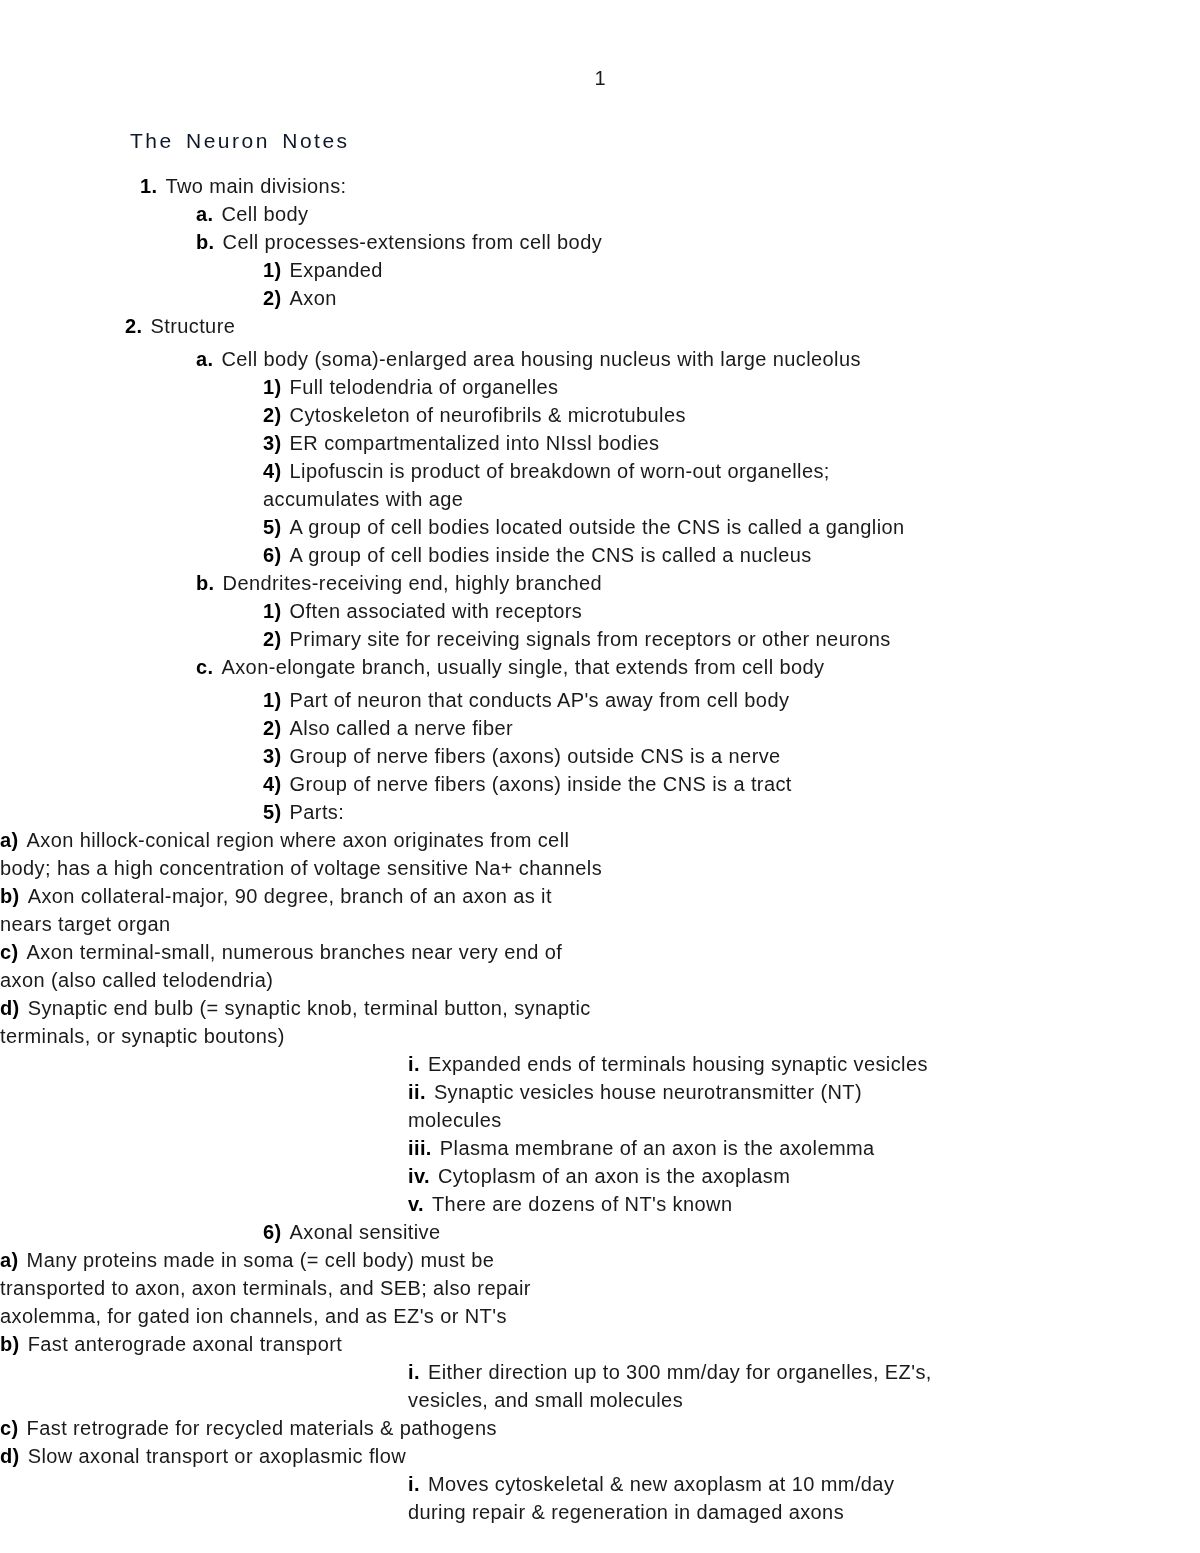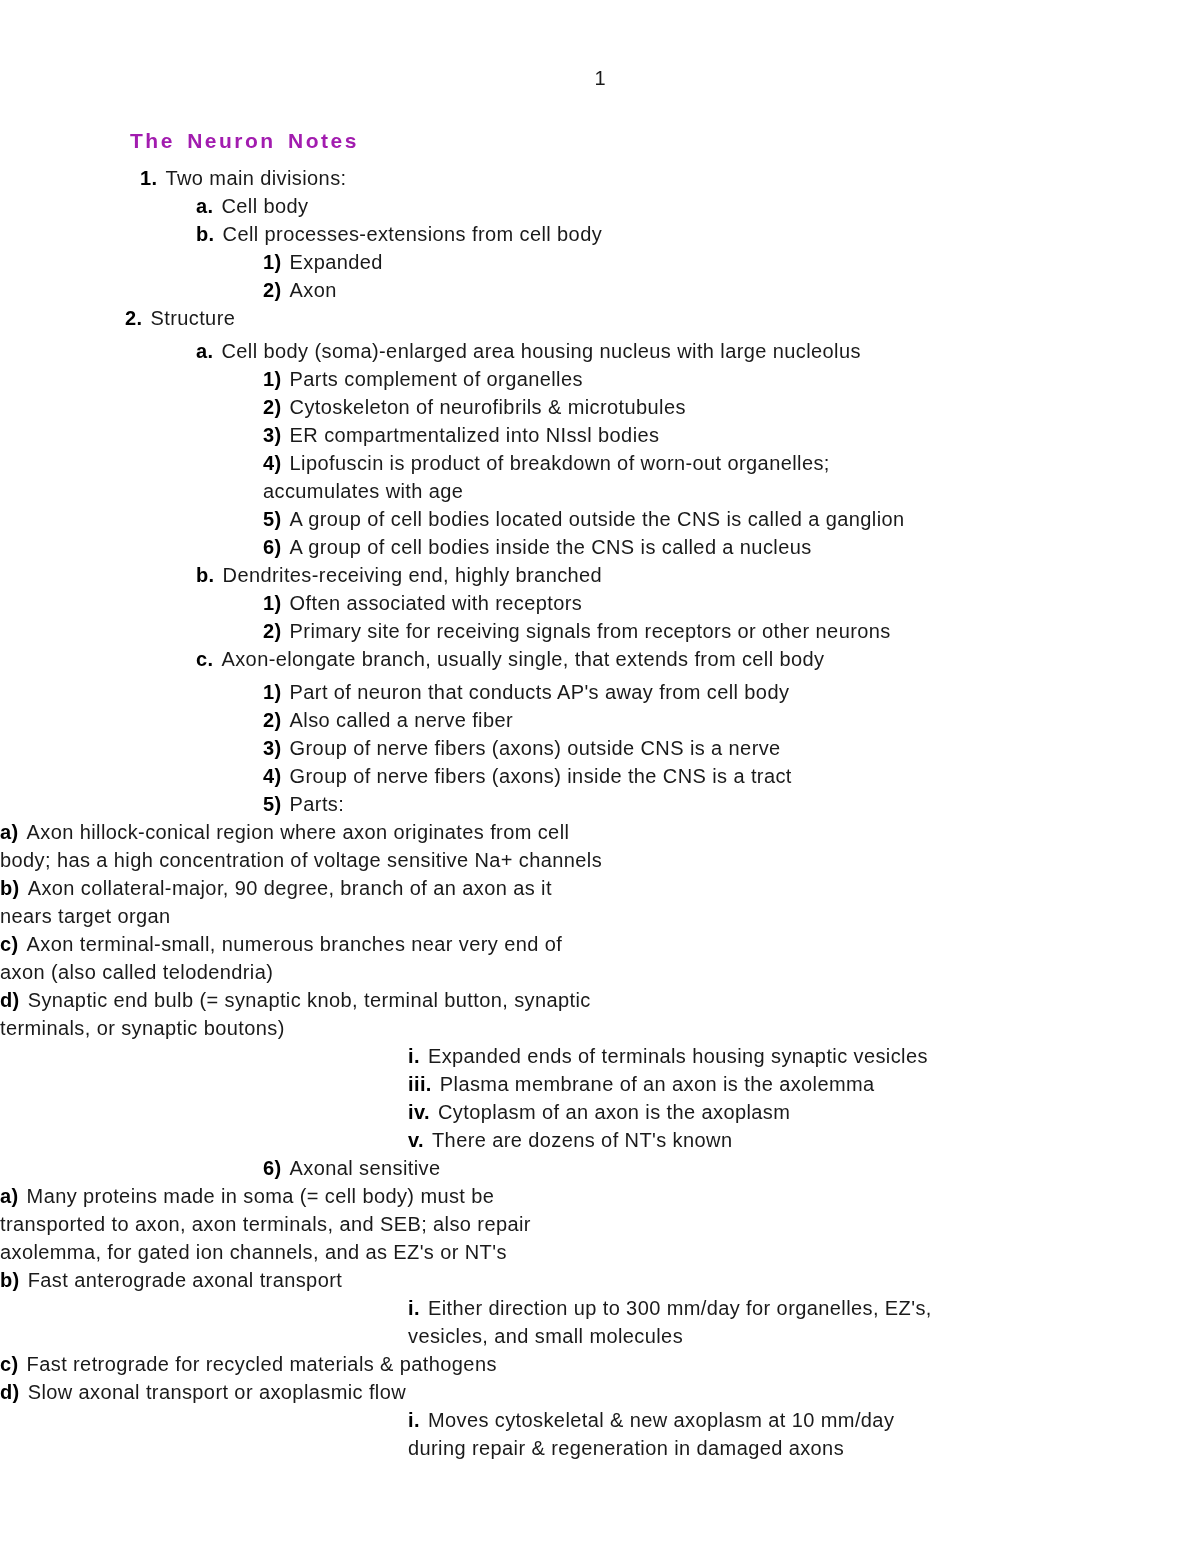--- a/index.html
+++ b/index.html
@@ -25,28 +25,28 @@
     font-size: 20px;
     line-height: 24px;
     color: #1a1a1a;
   }
   .doc-title {
     position: absolute;
     top: 128px;
     left: 130px;
     font-size: 21px;
     line-height: 26px;
-    font-weight: bold;
+    font-weight: normal;
     letter-spacing: 2.5px;
     word-spacing: 4px;
-    color: #a21caf;
+    color: #0f172a;
   }
   .outline {
     position: absolute;
-    top: 164px;
+    top: 172px;
     left: 0;
     width: 1200px;
     font-size: 20px;
     line-height: 28px;
     letter-spacing: 0.4px;
     white-space: nowrap;
     color: #1a1a1a;
   }
   .item { margin: 0; }
   .item .line { height: 28px; }
@@ -87,21 +87,21 @@
       <div class="item level-3">
         <div class="line"><span class="marker">2)</span><span>Axon</span></div>
       </div>
       <div class="item level-1 outdent">
         <div class="line"><span class="marker">2.</span><span>Structure</span></div>
       </div>
       <div class="item level-2 space-before">
         <div class="line"><span class="marker">a.</span><span>Cell body (soma)-enlarged area housing nucleus with large nucleolus</span></div>
       </div>
       <div class="item level-3">
-        <div class="line"><span class="marker">1)</span><span>Parts complement of organelles</span></div>
+        <div class="line"><span class="marker">1)</span><span>Full telodendria of organelles</span></div>
       </div>
       <div class="item level-3">
         <div class="line"><span class="marker">2)</span><span>Cytoskeleton of neurofibrils &amp; microtubules</span></div>
       </div>
       <div class="item level-3">
         <div class="line"><span class="marker">3)</span><span>ER compartmentalized into NIssl bodies</span></div>
       </div>
       <div class="item level-3">
         <div class="line"><span class="marker">4)</span><span>Lipofuscin is product of breakdown of worn-out organelles;</span></div>
         <div class="line"><span>accumulates with age</span></div>
@@ -150,20 +150,24 @@
       <div class="item level-4">
         <div class="line"><span class="marker">c)</span><span>Axon terminal-small, numerous branches near very end of</span></div>
         <div class="line"><span>axon (also called telodendria)</span></div>
       </div>
       <div class="item level-4">
         <div class="line"><span class="marker">d)</span><span>Synaptic end bulb (= synaptic knob, terminal button, synaptic</span></div>
         <div class="line"><span>terminals, or synaptic boutons)</span></div>
       </div>
       <div class="item level-5">
         <div class="line"><span class="marker">i.</span><span>Expanded ends of terminals housing synaptic vesicles</span></div>
+      </div>
+      <div class="item level-5">
+        <div class="line"><span class="marker">ii.</span><span>Synaptic vesicles house neurotransmitter (NT)</span></div>
+        <div class="line"><span>molecules</span></div>
       </div>
       <div class="item level-5">
         <div class="line"><span class="marker">iii.</span><span>Plasma membrane of an axon is the axolemma</span></div>
       </div>
       <div class="item level-5">
         <div class="line"><span class="marker">iv.</span><span>Cytoplasm of an axon is the axoplasm</span></div>
       </div>
       <div class="item level-5">
         <div class="line"><span class="marker">v.</span><span>There are dozens of NT's known</span></div>
       </div>

